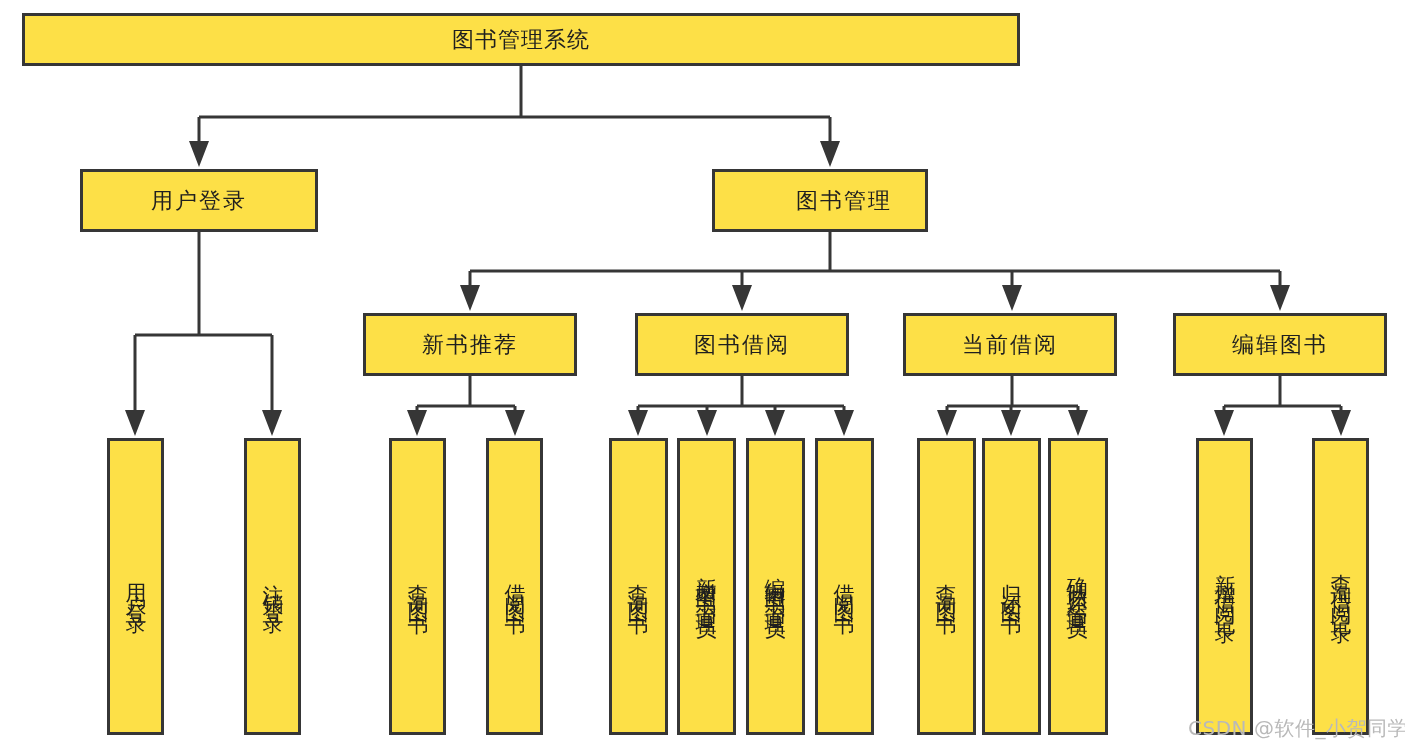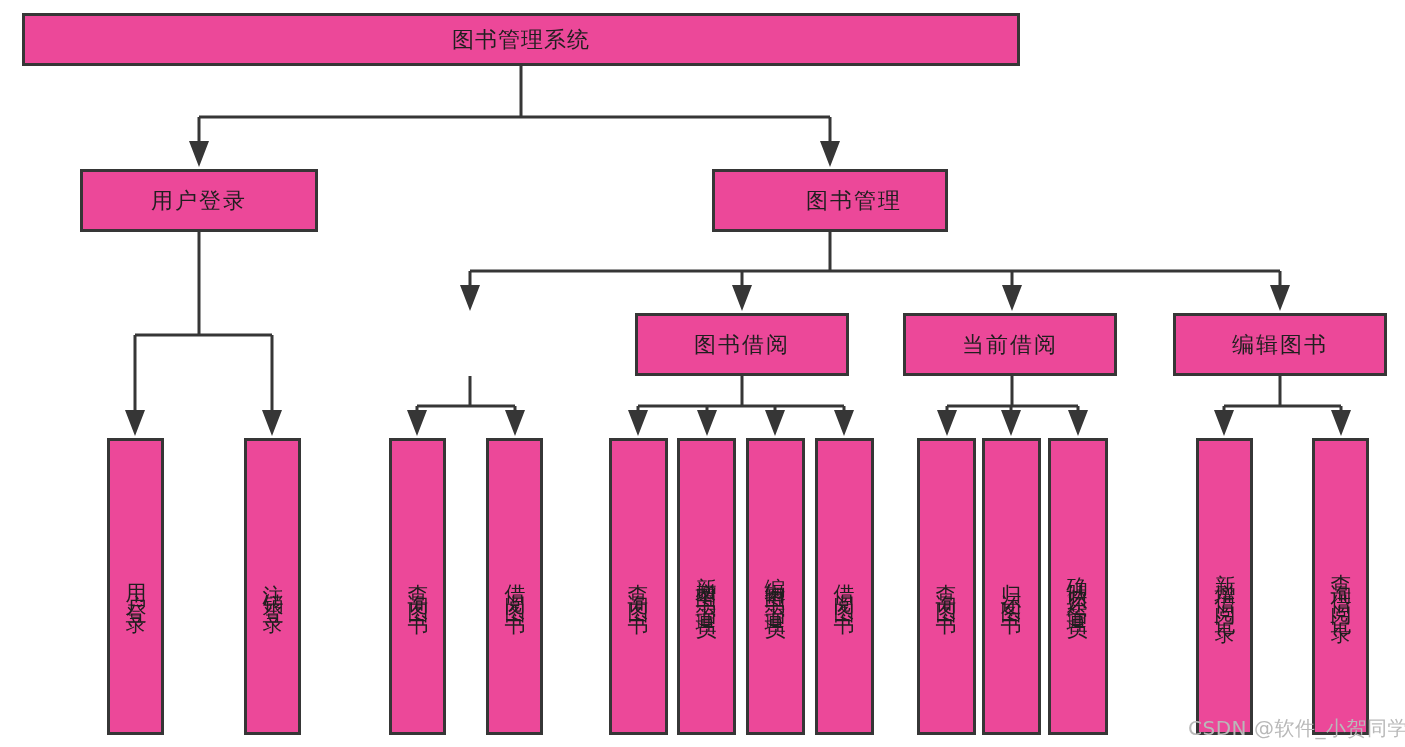--- a/index.html
+++ b/index.html
@@ -12,21 +12,21 @@
     overflow: hidden;
   }
   .connectors {
     position: absolute;
     left: 0; top: 0;
     width: 1405px; height: 747px;
   }
   .box {
     position: absolute;
     box-sizing: border-box;
-    background: #ec4899;
+    background: #fde047;
     border: 3px solid #363636;
     color: #1f1f1f;
     display: flex;
     align-items: center;
     justify-content: center;
     white-space: nowrap;
   }
   .hbox {
     height: 63px;
     font-size: 22px;
@@ -81,22 +81,23 @@
          M460,285H480L470,311Z M732,285H752L742,311Z M1002,285H1022L1012,311Z M1270,285H1290L1280,311Z
          M407,410H427L417,436Z M505,410H525L515,436Z
          M628,410H648L638,436Z M697,410H717L707,436Z M765,410H785L775,436Z M834,410H854L844,436Z
          M937,410H957L947,436Z M1001,410H1021L1011,436Z M1068,410H1088L1078,436Z
          M1214,410H1234L1224,436Z M1331,410H1351L1341,436Z"></path>
   </svg>
 
   <div class="box root">图书管理系统</div>
 
   <div class="box hbox l2" style="left:80px;width:238px;">用户登录</div>
-  <div class="box hbox l2" style="left:712px;width:236px;padding-left:48px;">图书管理</div>
+  <div class="box hbox l2" style="left:712px;width:216px;padding-left:48px;">图书管理</div>
 
+  <div class="box hbox l3" style="left:363px;">新书推荐</div>
   <div class="box hbox l3" style="left:903px;">当前借阅</div>
   <div class="box hbox l3" style="left:635px;">图书借阅</div>
   <div class="box hbox l3" style="left:1173px;">编辑图书</div>
 
   <div class="box leaf" style="left:107px;">用户登录</div>
   <div class="box leaf" style="left:244px;">注销登录</div>
 
   <div class="box leaf" style="left:389px;">查询图书</div>
   <div class="box leaf" style="left:486px;">借阅图书</div>
 

